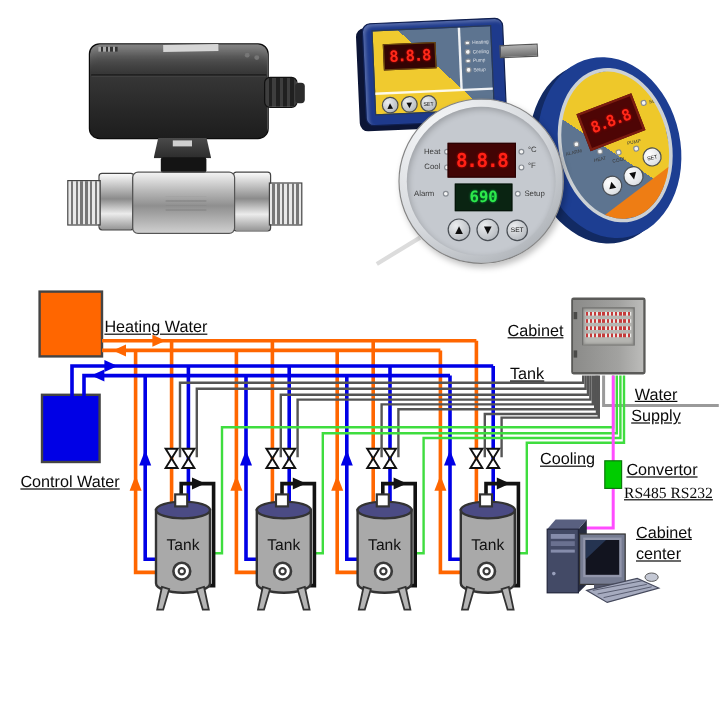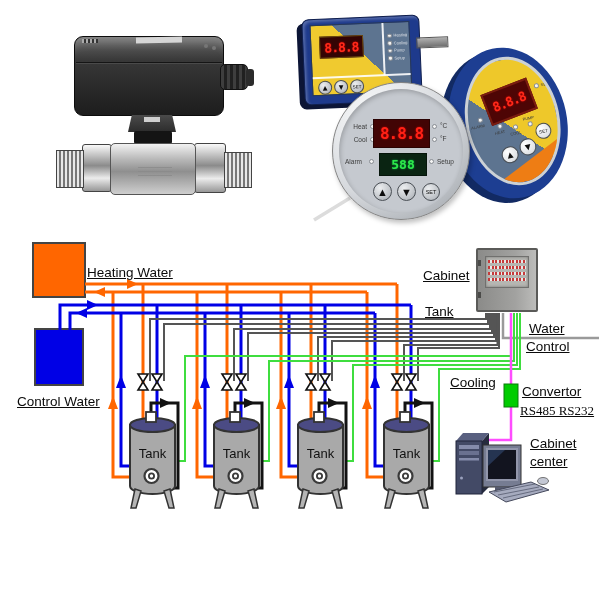--- a/index.html
+++ b/index.html
@@ -271,21 +271,21 @@
     </g>
 
     <line x1="350" y1="198" x2="314" y2="220" stroke="#dcdcdc" stroke-width="3.5"></line>
   </svg>
 
   <div class="lbl" style="left:87px;top:265px">Heating Water</div>
   <div class="lbl" style="left:17px;top:394px">Control Water</div>
   <div class="lbl" style="left:423px;top:268px">Cabinet</div>
   <div class="lbl" style="left:425px;top:304px">Tank</div>
   <div class="lbl" style="left:529px;top:321px">Water</div>
-  <div class="lbl" style="left:526px;top:339px">Control</div>
+  <div class="lbl" style="left:526px;top:339px">Supply</div>
   <div class="lbl" style="left:450px;top:375px">Cooling</div>
   <div class="lbl" style="left:522px;top:384px">Convertor</div>
   <div class="lbl serif" style="left:520px;top:403px">RS485 RS232</div>
   <div class="lbl" style="left:530px;top:436px">Cabinet</div>
   <div class="lbl" style="left:530px;top:454px">center</div>
 
   <div class="cabinet">
     <div class="cab-panel">
       <div class="cab-row"></div>
       <div class="cab-row"></div>
@@ -393,21 +393,21 @@
       <div class="rm-display-red">
         <span class="seg">8.8.8</span>
       </div>
       <span class="led" style="left:93px;top:35px;position:absolute"></span>
       <span class="rm-lbl" style="left:101px;top:33px">°C</span>
       <span class="led" style="left:93px;top:48px;position:absolute"></span>
       <span class="rm-lbl" style="left:101px;top:46px">°F</span>
       <span class="rm-lbl" style="left:6px;top:69px">Alarm</span>
       <span class="led" style="left:30px;top:70px;position:absolute"></span>
       <div class="rm-display-grn">
-        <span class="seg">588</span>
+        <span class="seg">690</span>
       </div>
       <span class="led" style="left:90px;top:70px;position:absolute"></span>
       <span class="rm-lbl" style="left:98px;top:69px">Setup</span>
       <div class="btn" style="left:34px;top:93px;width:19px;height:19px;font-size:11px">
           <span>▲</span>
         </div>
       <div class="btn" style="left:58px;top:93px;width:19px;height:19px;font-size:11px">
           <span>▼</span>
         </div>
       <div class="btn" style="left:83px;top:94px;width:18px;height:18px;font-size:5.5px">

